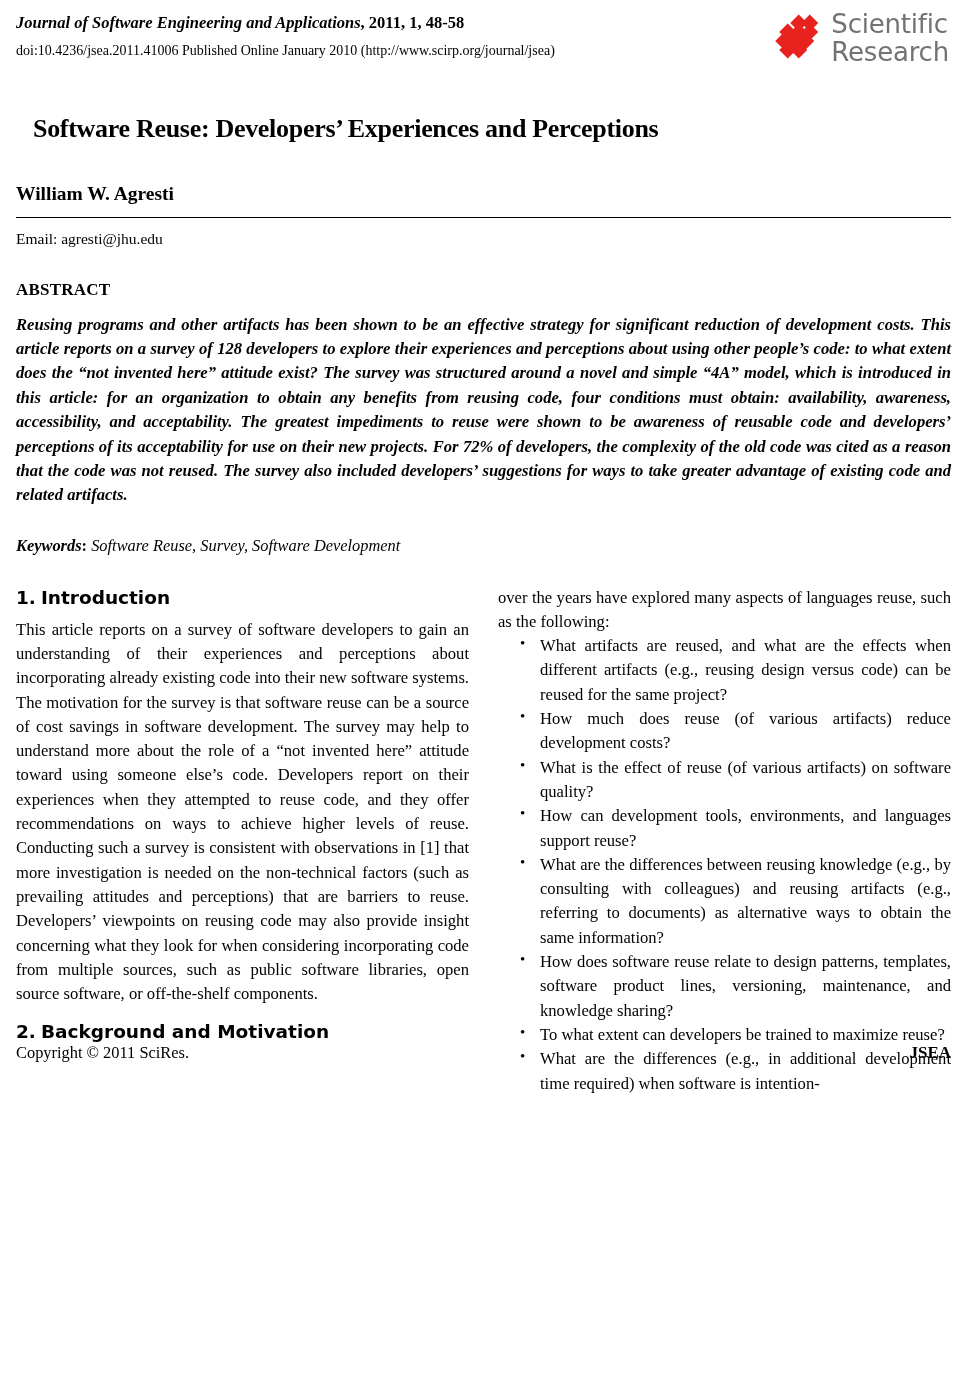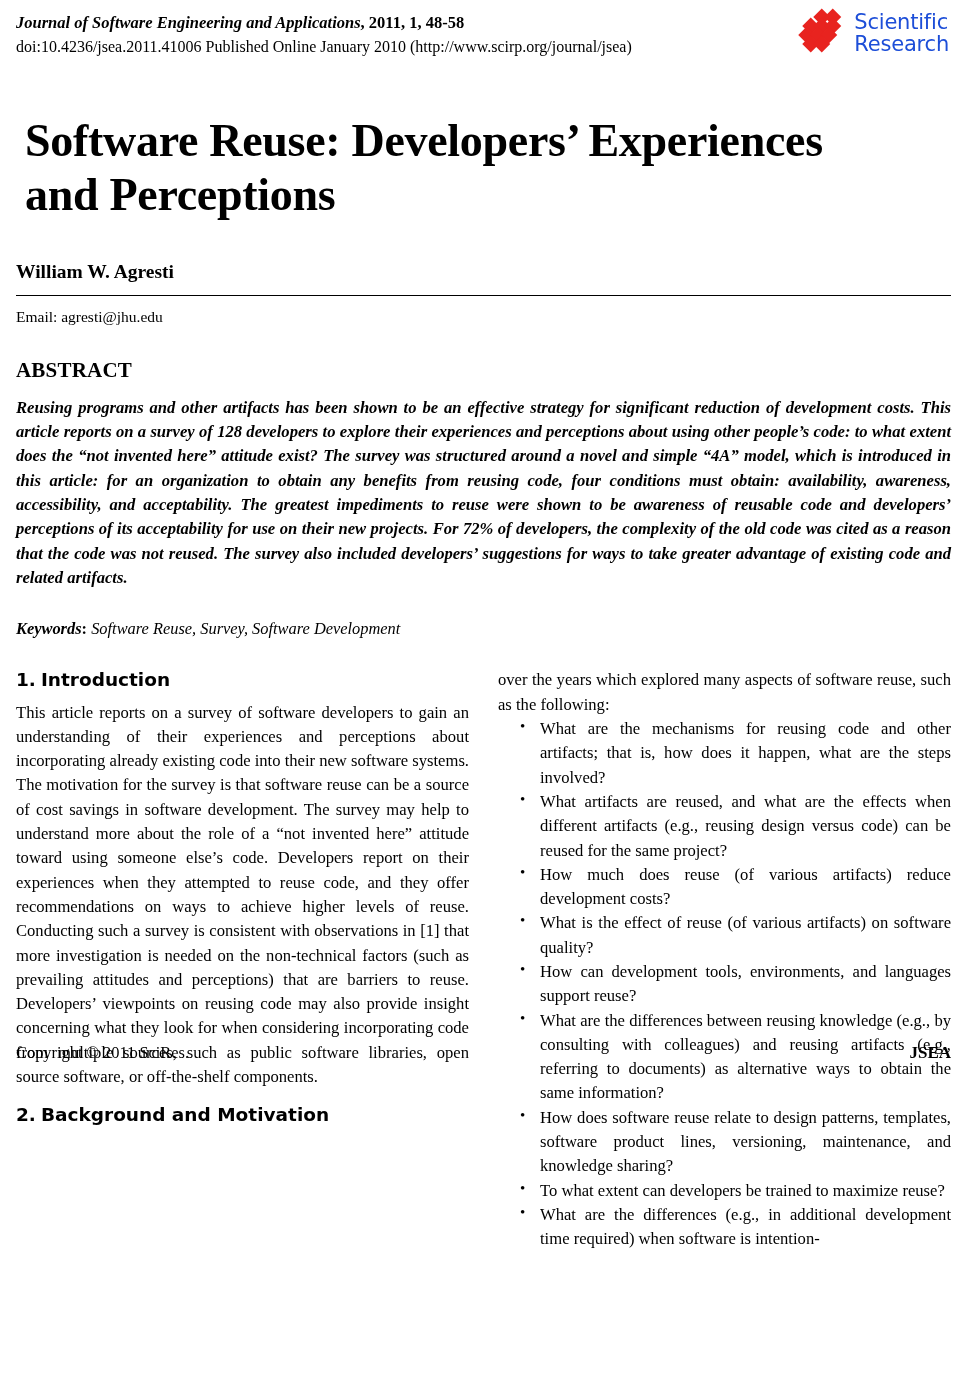--- a/index.html
+++ b/index.html
@@ -35,23 +35,23 @@
     font-size: 16.5px;
     line-height: 1.32;
     white-space: nowrap;
   }
   .journal-name {
     font-weight: bold;
     font-style: italic;
   }
   .journal-issue { font-weight: bold; }
   .doi-line {
-    font-size: 16px;
+    font-size: 14px;
     line-height: 1.35;
-    margin-top: 2px;
+    margin-top: 8px;
     white-space: nowrap;
   }
 
   
   .logo {
     display: flex;
     align-items: center;
     gap: 7px;
     padding-top: 1px;
     padding-right: 2px;
@@ -65,34 +65,34 @@
   .logo-mark i {
     position: absolute;
     width: 11.5px;
     height: 11.5px;
     background: #e8231f;
     transform: rotate(45deg);
     display: block;
   }
   .logo-text {
     font-family: "DejaVu Sans", "Liberation Sans", sans-serif;
-    font-size: 21px;
+    font-size: 26px;
     line-height: 1.06;
-    color: #1d4ed8;
+    color: #737373;
     letter-spacing: -0.2px;
     white-space: nowrap;
   }
 
   
   .title {
-    font-size: 46px;
+    font-size: 26px;
     font-weight: bold;
     line-height: 1.18;
     letter-spacing: -0.3px;
-    margin: 42px 0 0 9px;
+    margin: 42px 0 0 17px;
     padding-right: 90px;
   }
   .author {
     font-size: 19.5px;
     font-weight: bold;
     margin-top: 38px;
   }
   hr.rule {
     border: none;
     border-top: 1.6px solid #000;
@@ -106,21 +106,21 @@
   .affil .email { display: block; }
   .received {
     font-size: 15.5px;
     line-height: 1.4;
     margin-top: 20px;
   }
   sup { font-size: 0.66em; vertical-align: super; line-height: 0; }
 
   
   .abstract-head {
-    font-size: 21px;
+    font-size: 17px;
     font-weight: bold;
     margin-top: 30px;
     letter-spacing: 0.2px;
   }
   .abstract-body {
     font-size: 16.6px;
     font-style: italic;
     font-weight: bold;
     line-height: 1.47;
     text-align: justify;
@@ -257,23 +257,22 @@
         <span class="num">1.</span><span>Introduction</span>
       </div>
       <p class="body">This article reports on a survey of software developers to gain an understanding of their experiences and perceptions about incorporating already existing code into their new software systems. The motivation for the survey is that software reuse can be a source of cost savings in software development. The survey may help to understand more about the role of a “not invented here” attitude toward using someone else’s code. Developers report on their experiences when they attempted to reuse code, and they offer recommendations on ways to achieve higher levels of reuse. Conducting such a survey is consistent with observations in [1] that more investigation is needed on the non-technical factors (such as prevailing attitudes and perceptions) that are barriers to reuse. Developers’ viewpoints on reusing code may also provide insight concerning what they look for when considering incorporating code from multiple sources, such as public software libraries, open source software, or off-the-shelf components.</p>
 
       <div class="sec-head spaced">
         <span class="num">2.</span><span>Background and Motivation</span>
       </div>
     </div>
 
     <div class="col">
-      <p class="body">over the years which explored many aspects of software reuse, such as the following:</p>
+      <p class="body">over the years have explored many aspects of languages reuse, such as the following:</p>
       <ul class="bullets">
-        <li>What are the mechanisms for reusing code and other artifacts; that is, how does it happen, what are the steps involved?</li>
         <li>What artifacts are reused, and what are the effects when different artifacts (e.g., reusing design versus code) can be reused for the same project?</li>
         <li>How much does reuse (of various artifacts) reduce development costs?</li>
         <li>What is the effect of reuse (of various artifacts) on software quality?</li>
         <li>How can development tools, environments, and languages support reuse?</li>
         <li>What are the differences between reusing knowledge (e.g., by consulting with colleagues) and reusing artifacts (e.g., referring to documents) as alternative ways to obtain the same information?</li>
         <li>How does software reuse relate to design patterns, templates, software product lines, versioning, maintenance, and knowledge sharing?</li>
         <li>To what extent can developers be trained to maximize reuse?</li>
         <li>What are the differences (e.g., in additional development time required) when software is intention-</li>
       </ul>
     </div>

